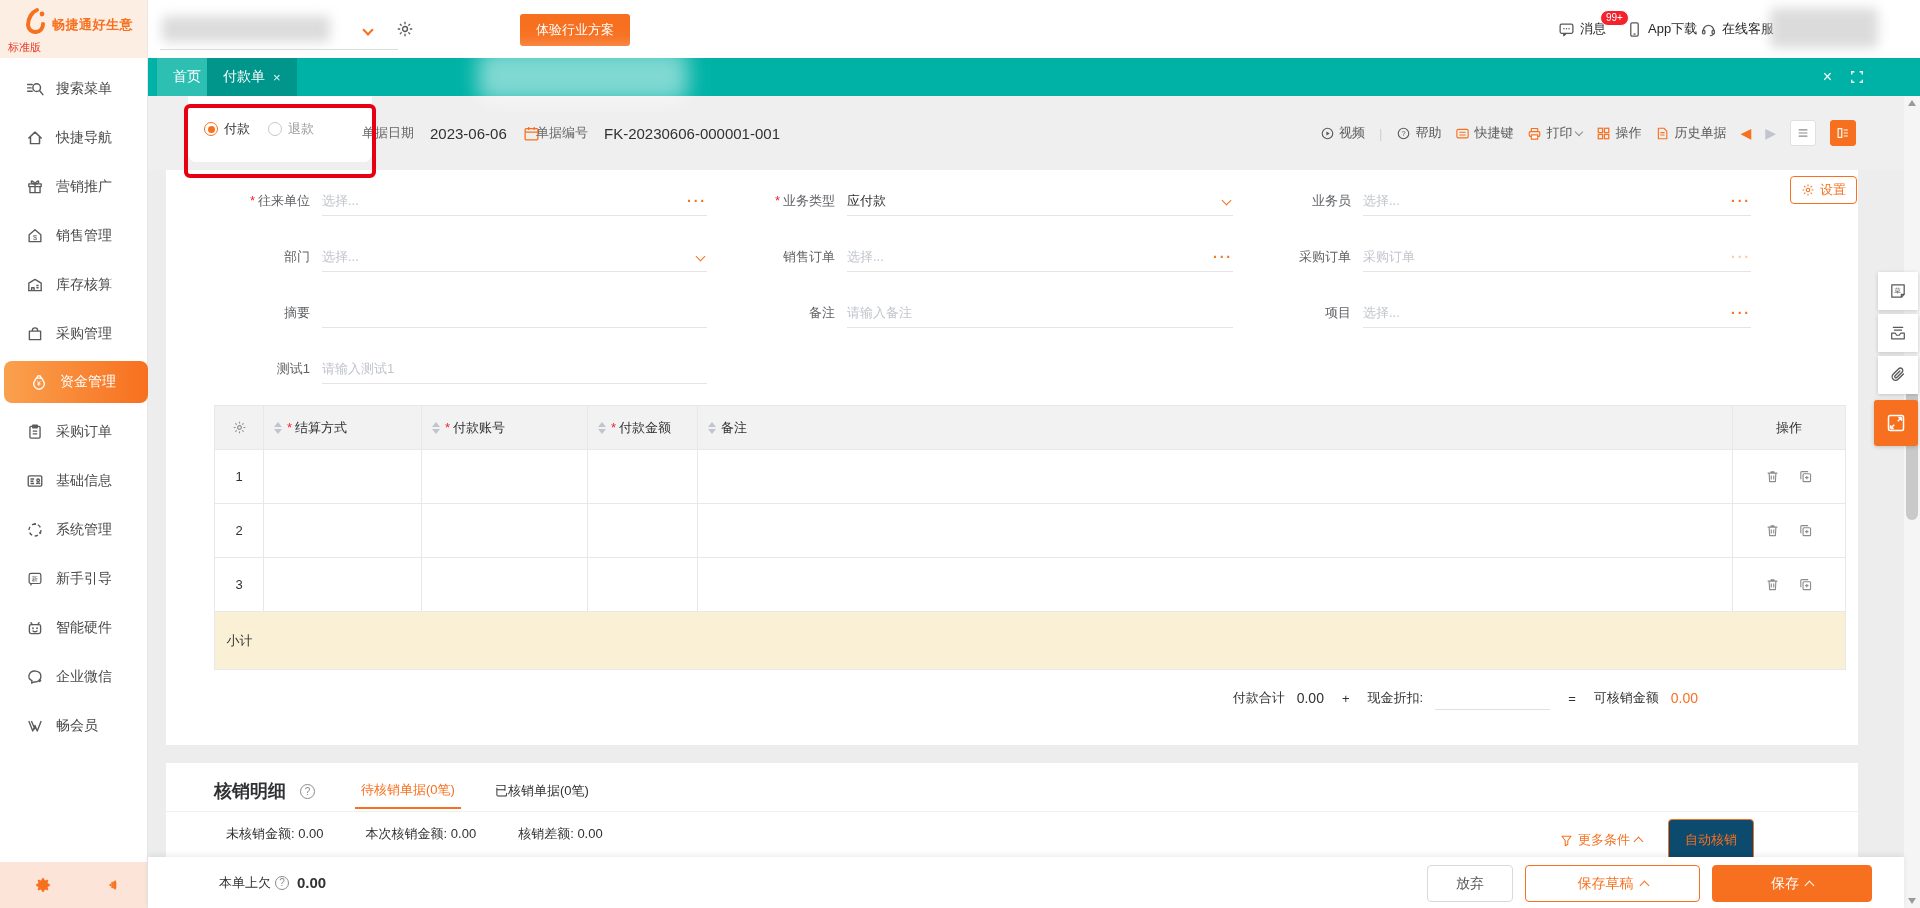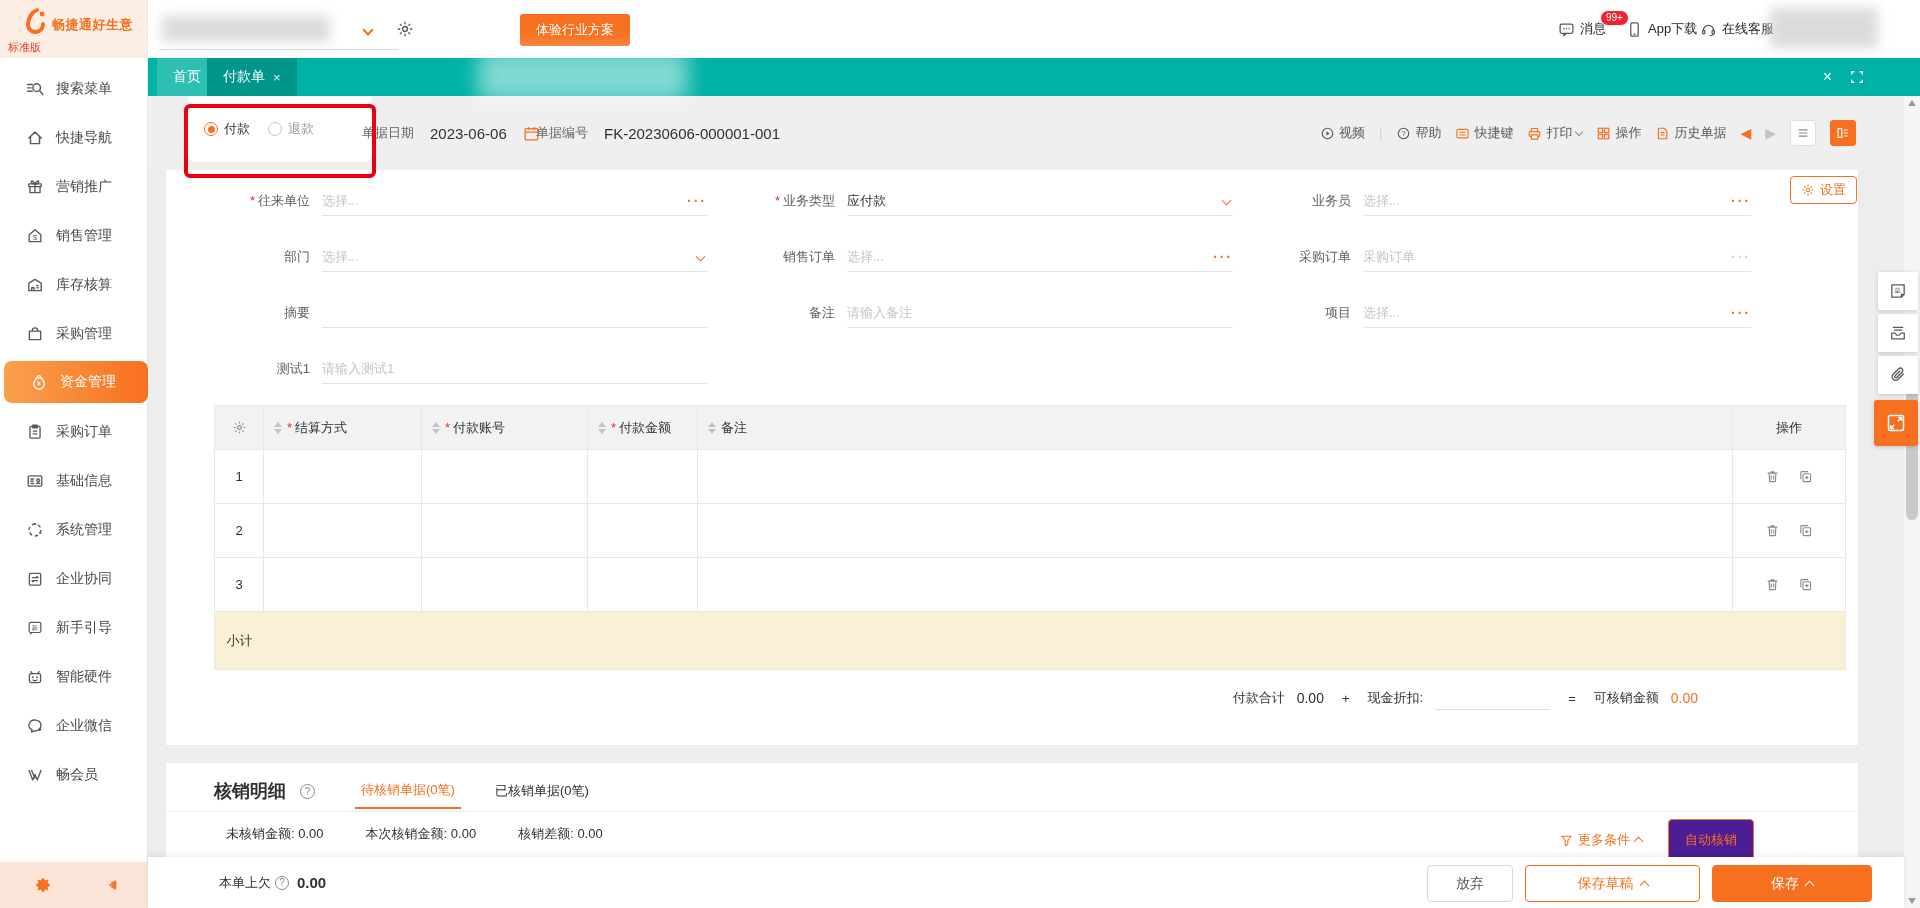--- a/index.html
+++ b/index.html
@@ -100,21 +100,21 @@
   .card2 { position:absolute; left:166px; top:763px; width:1692px; height:94px; background:#fff; z-index:3; }
   .wo-head { position:absolute; left:48px; top:10px; display:flex; align-items:center; gap:14px; }
   .wo-title { font-size:18px; font-weight:bold; color:#303133; }
   .wo-tab { font-size:13px; padding:8px 6px; cursor:pointer; color:#303133; }
   .wo-tab.active { color:#f7701f; border-bottom:2px solid #f7701f; }
   .wo-divider { position:absolute; left:0; top:48px; width:100%; border-bottom:1px solid #f0f0f0; }
   .wo-stats { position:absolute; left:60px; top:62px; display:flex; gap:42px; font-size:13px; color:#303133; }
   .wo-right { position:absolute; right:104px; top:56px; display:flex; align-items:center; gap:26px; }
   .more-btn { color:#f7701f; display:flex; align-items:center; gap:5px; font-size:13px; cursor:pointer; }
   .chev-up { width:7px; height:7px; border-left:1.5px solid #f7701f; border-top:1.5px solid #f7701f; transform:rotate(45deg); margin-top:3px; }
-  .auto-btn { height:42px; padding:11px 16px; background:#4c1d95; border:1px solid #f7701f; color:#f7701f; border-radius:4px; font-size:13px; cursor:pointer; }
+  .auto-btn { height:42px; padding:11px 16px; background:#0c4a6e; border:1px solid #f7701f; color:#f7701f; border-radius:4px; font-size:13px; cursor:pointer; }
 
   
   .footerbar { position:absolute; left:148px; top:857px; width:1756px; height:51px; background:#fff; box-shadow:0 -2px 6px rgba(0,0,0,.08); z-index:30; }
   .owe { position:absolute; left:71px; top:0; height:51px; display:flex; align-items:center; gap:4px; font-size:13px; }
   .owe b { font-size:15px; margin-left:4px; }
   .fbtn { position:absolute; top:8px; height:37px; border-radius:4px; font-size:14px; display:flex; align-items:center; justify-content:center; gap:7px; cursor:pointer; }
   .btn-abandon { left:1279px; width:86px; background:#fff; border:1px solid #d9d9d9; color:#595959; }
   .btn-draft { left:1377px; width:175px; background:#fff; border:1px solid #f7701f; color:#f7701f; }
   .btn-save { left:1564px; width:160px; background:#f7701f; border:1px solid #f7701f; color:#fff; }
   .chev-up2 { width:7px; height:7px; border-left:1.5px solid currentColor; border-top:1.5px solid currentColor; transform:rotate(45deg); margin-top:4px; }
@@ -233,29 +233,20 @@
       </div>
       <div class="menu-item">
         <span class="mi-icon">
             <svg width="18" height="18" viewBox="0 0 16 16" fill="none" stroke="currentColor" stroke-width="1.2">
               <circle cx="8" cy="8" r="5.3" stroke-dasharray="3 2.4"></circle>
               <circle cx="8" cy="2.7" r="1" fill="currentColor" stroke="none"></circle>
               <circle cx="12.6" cy="10.6" r="1" fill="currentColor" stroke="none"></circle>
             </svg>
           </span>
         <span>系统管理</span>
-      </div>
-      <div class="menu-item">
-        <span class="mi-icon">
-            <svg width="18" height="18" viewBox="0 0 16 16" fill="none" stroke="currentColor" stroke-width="1.2" stroke-linejoin="round">
-              <rect x="3" y="3" width="10" height="10.5" rx="1"></rect>
-              <path d="M5.3 6.8h5.4L9.3 5.4M10.7 9.4H5.3l1.4 1.4"></path>
-            </svg>
-          </span>
-        <span>企业协同</span>
       </div>
       <div class="menu-item">
         <span class="mi-icon">
             <svg width="18" height="18" viewBox="0 0 16 16" fill="none" stroke="currentColor" stroke-width="1.1" stroke-linejoin="round">
               <rect x="2.8" y="3" width="10.4" height="9" rx="1.6"></rect>
               <path d="M5 12l-1 1.6"></path>
               <text x="8" y="9.6" font-size="5.6" text-anchor="middle" fill="currentColor" stroke="none">新</text>
             </svg>
           </span>
         <span>新手引导</span>

